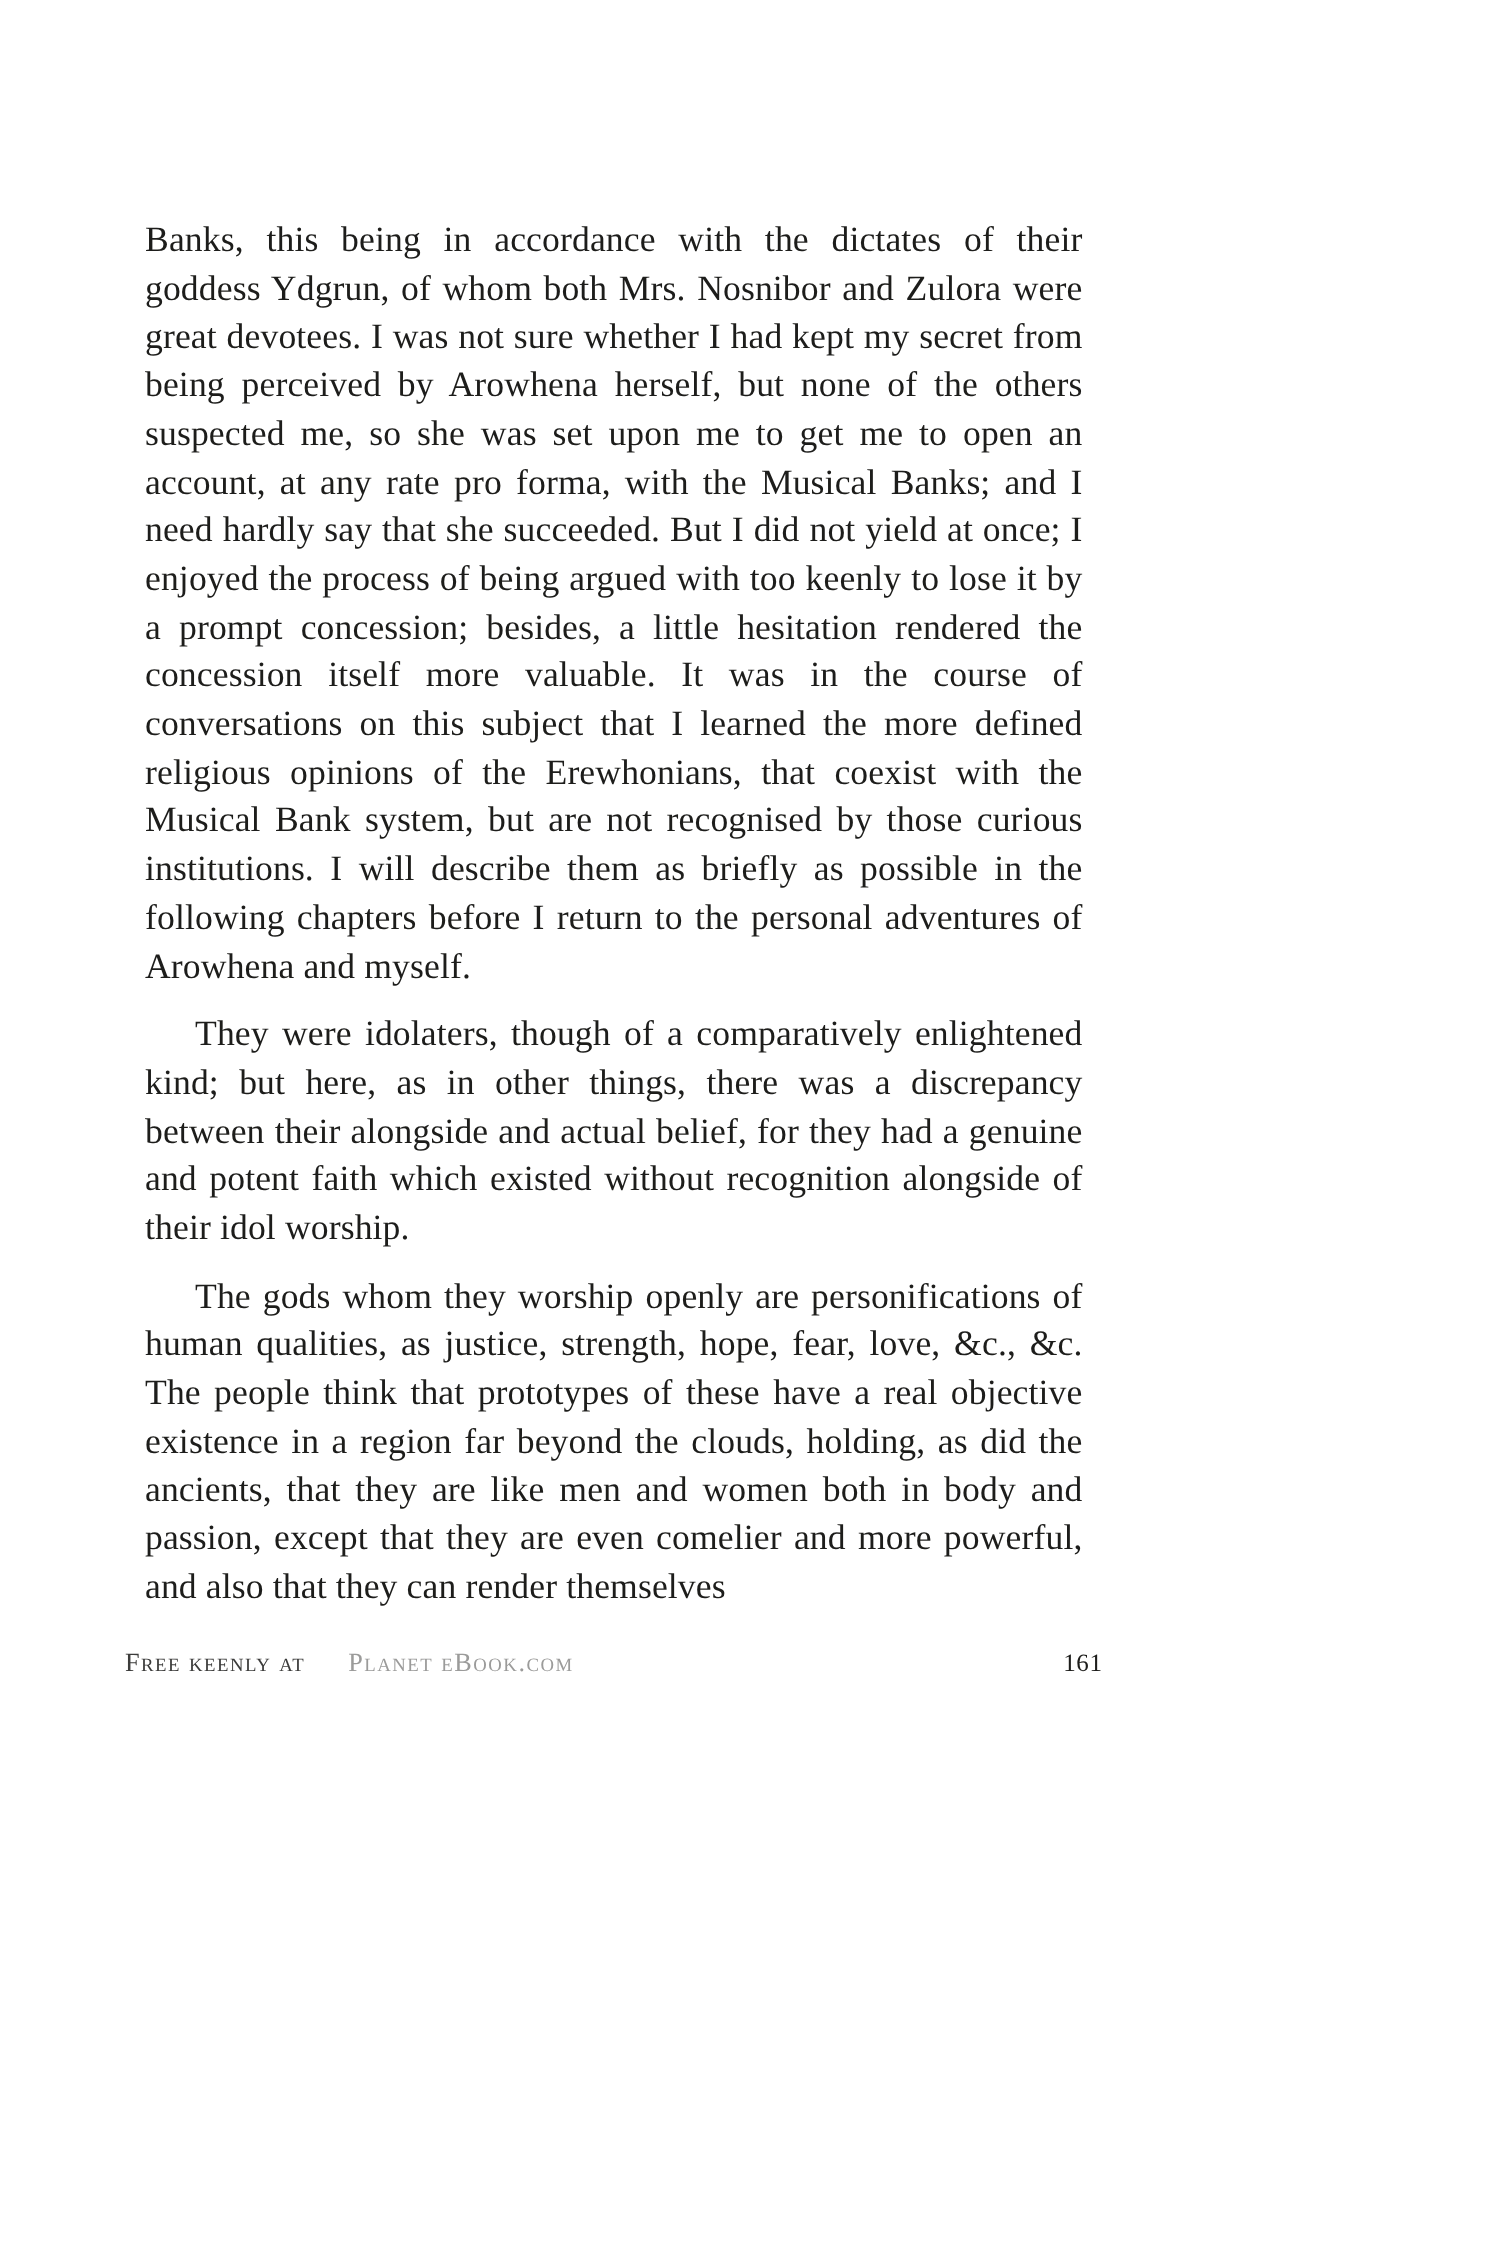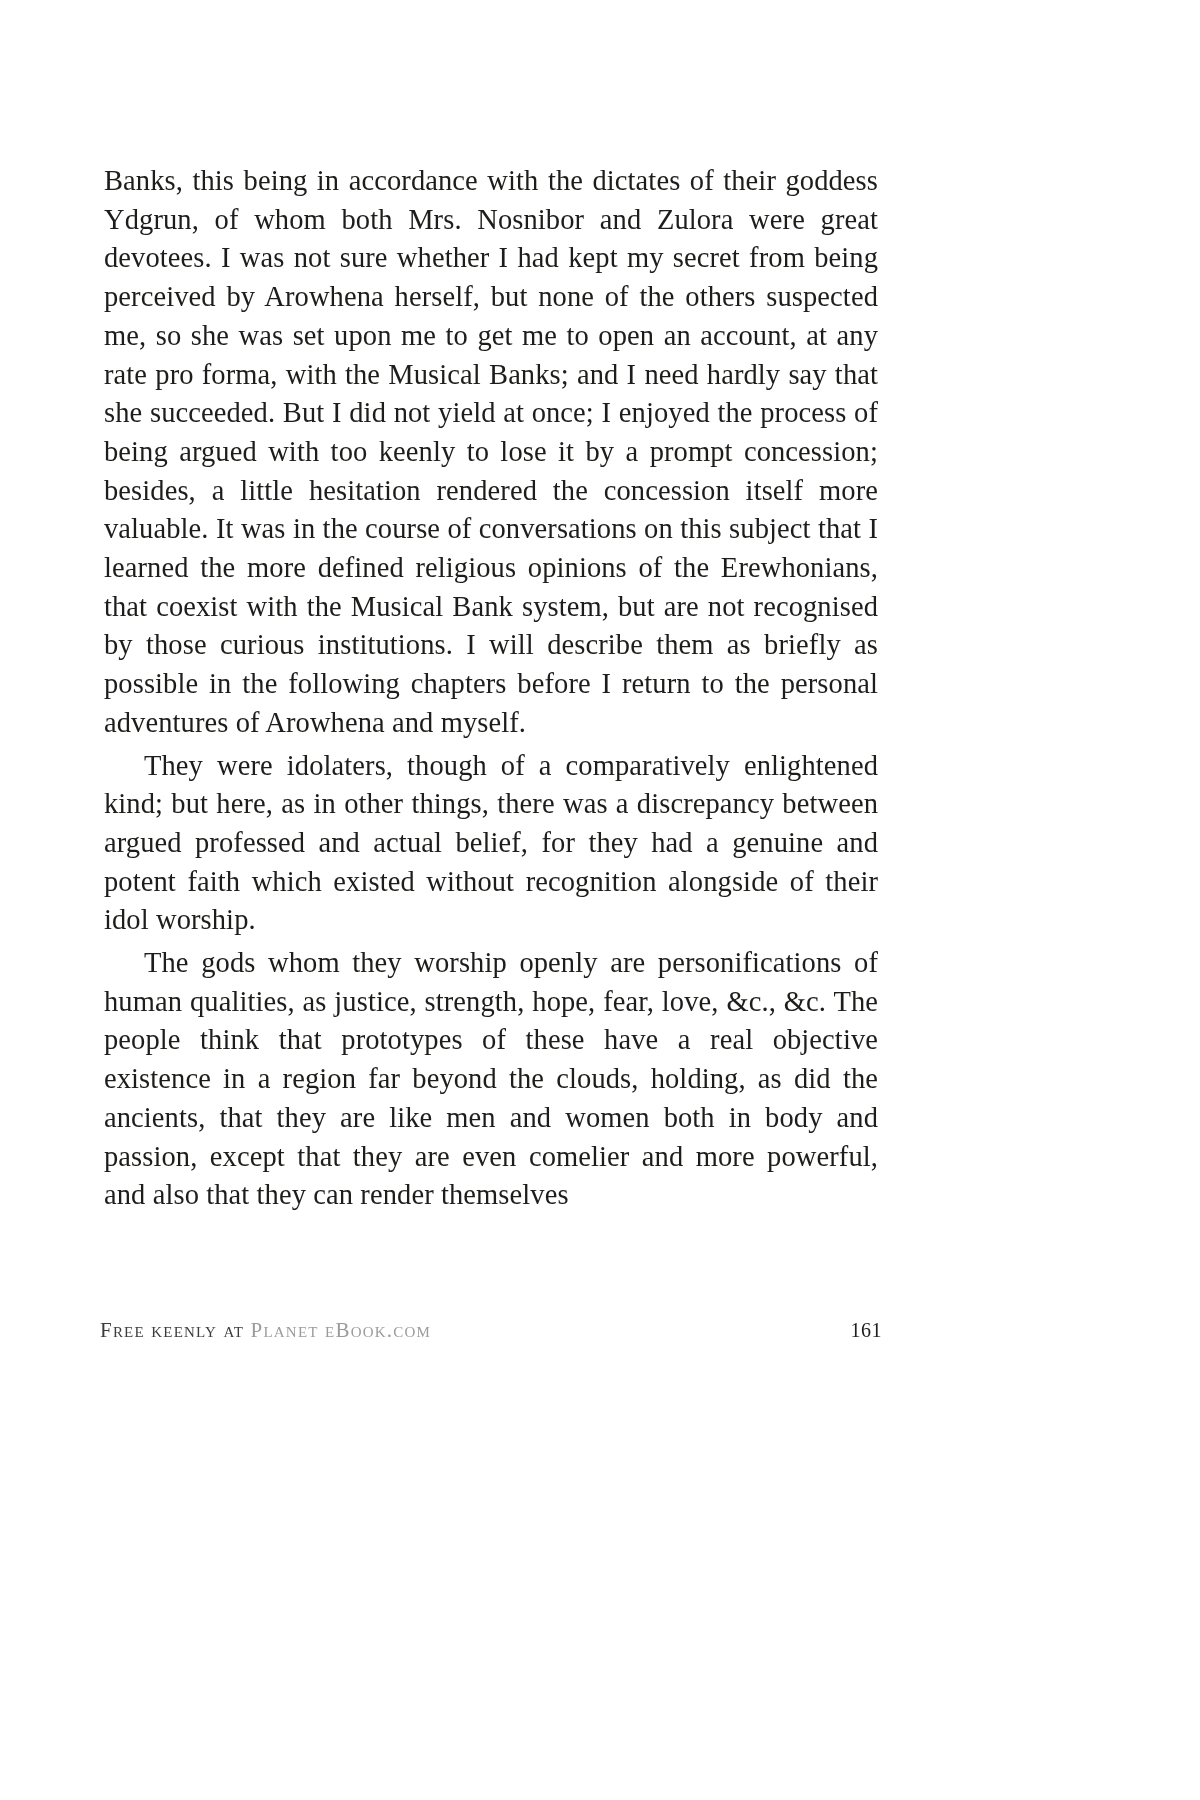--- a/index.html
+++ b/index.html
@@ -21,21 +21,21 @@
     position: absolute;
     left: 100px;
     top: 158px;
     width: 782px;
     font-size: 28.5px;
     line-height: 38.7px;
     text-align: justify;
     letter-spacing: 0.1px;
   }
   .para {
-    margin: 4px;
+    margin: 16px;
     padding: 0;
   }
   .para.indent {
     text-indent: 40px;
   }
   .page-footer {
     position: absolute;
     left: 100px;
     top: 1318px;
     width: 782px;
@@ -46,35 +46,36 @@
   .footer-brand {
     font-variant: small-caps;
     font-size: 21px;
     letter-spacing: 1.2px;
     color: var(--footer-prefix-color, #3c3c3b);
   }
   .footer-brand .brand-link {
     color: var(--footer-link-color, #9b9b9a);
     text-decoration: none;
     cursor: pointer;
+    margin-left: 28px;
   }
   .page-number {
     font-size: 20px;
     color: var(--text-color, #1d1d1b);
     letter-spacing: 0.5px;
   }
 </style>
 </head>
 <body>
 
 <div class="page">
 
   <div class="text-block">
     <p class="para no-indent">Banks, this being in accordance with the dictates of their goddess Ydgrun, of whom both Mrs. Nosnibor and Zulora were great devotees. I was not sure whether I had kept my secret from being perceived by Arowhena herself, but none of the others suspected me, so she was set upon me to get me to open an account, at any rate pro forma, with the Musical Banks; and I need hardly say that she succeeded. But I did not yield at once; I enjoyed the process of being argued with too keenly to lose it by a prompt concession; besides, a little hesitation rendered the concession itself more valuable. It was in the course of conversations on this subject that I learned the more defined religious opinions of the Erewhonians, that coexist with the Musical Bank system, but are not recognised by those curious institutions. I will describe them as briefly as possible in the following chapters before I return to the personal adventures of Arowhena and myself.</p>
-    <p class="para indent">They were idolaters, though of a comparatively enlightened kind; but here, as in other things, there was a discrepancy between argued professed and actual belief, for they had a genuine and potent faith which existed without recognition alongside of their idol worship.</p>
+    <p class="para indent">They were idolaters, though of a comparatively enlightened kind; but here, as in other things, there was a discrepancy between their alongside and actual belief, for they had a genuine and potent faith which existed without recognition alongside of their idol worship.</p>
     <p class="para indent">The gods whom they worship openly are personifications of human qualities, as justice, strength, hope, fear, love, &amp;c., &amp;c. The people think that prototypes of these have a real objective existence in a region far beyond the clouds, holding, as did the ancients, that they are like men and women both in body and passion, except that they are even comelier and more powerful, and also that they can render themselves</p>
   </div>
 
   <div class="page-footer">
     <div class="footer-brand">
       <span class="brand-prefix">Free keenly at </span><span class="brand-link">Planet eBook.com</span>
     </div>
     <div class="page-number">161</div>
   </div>
 

